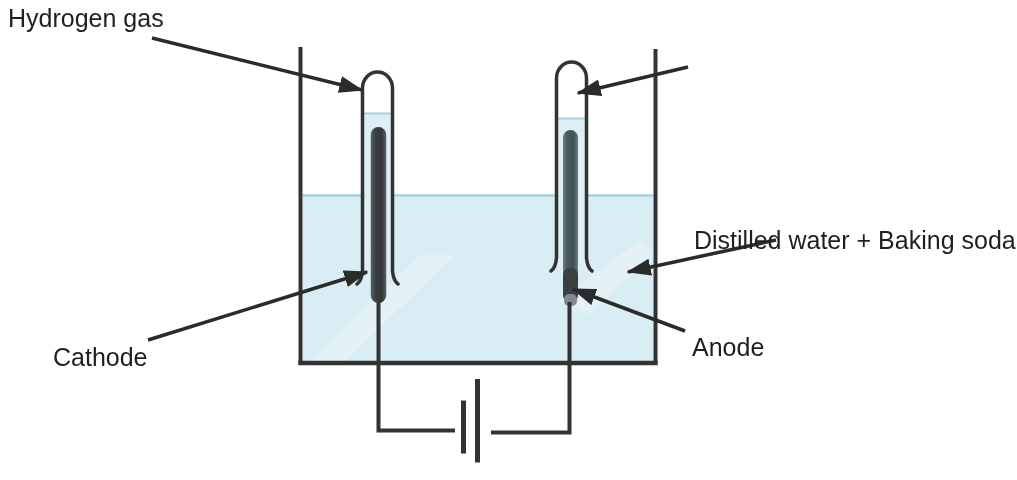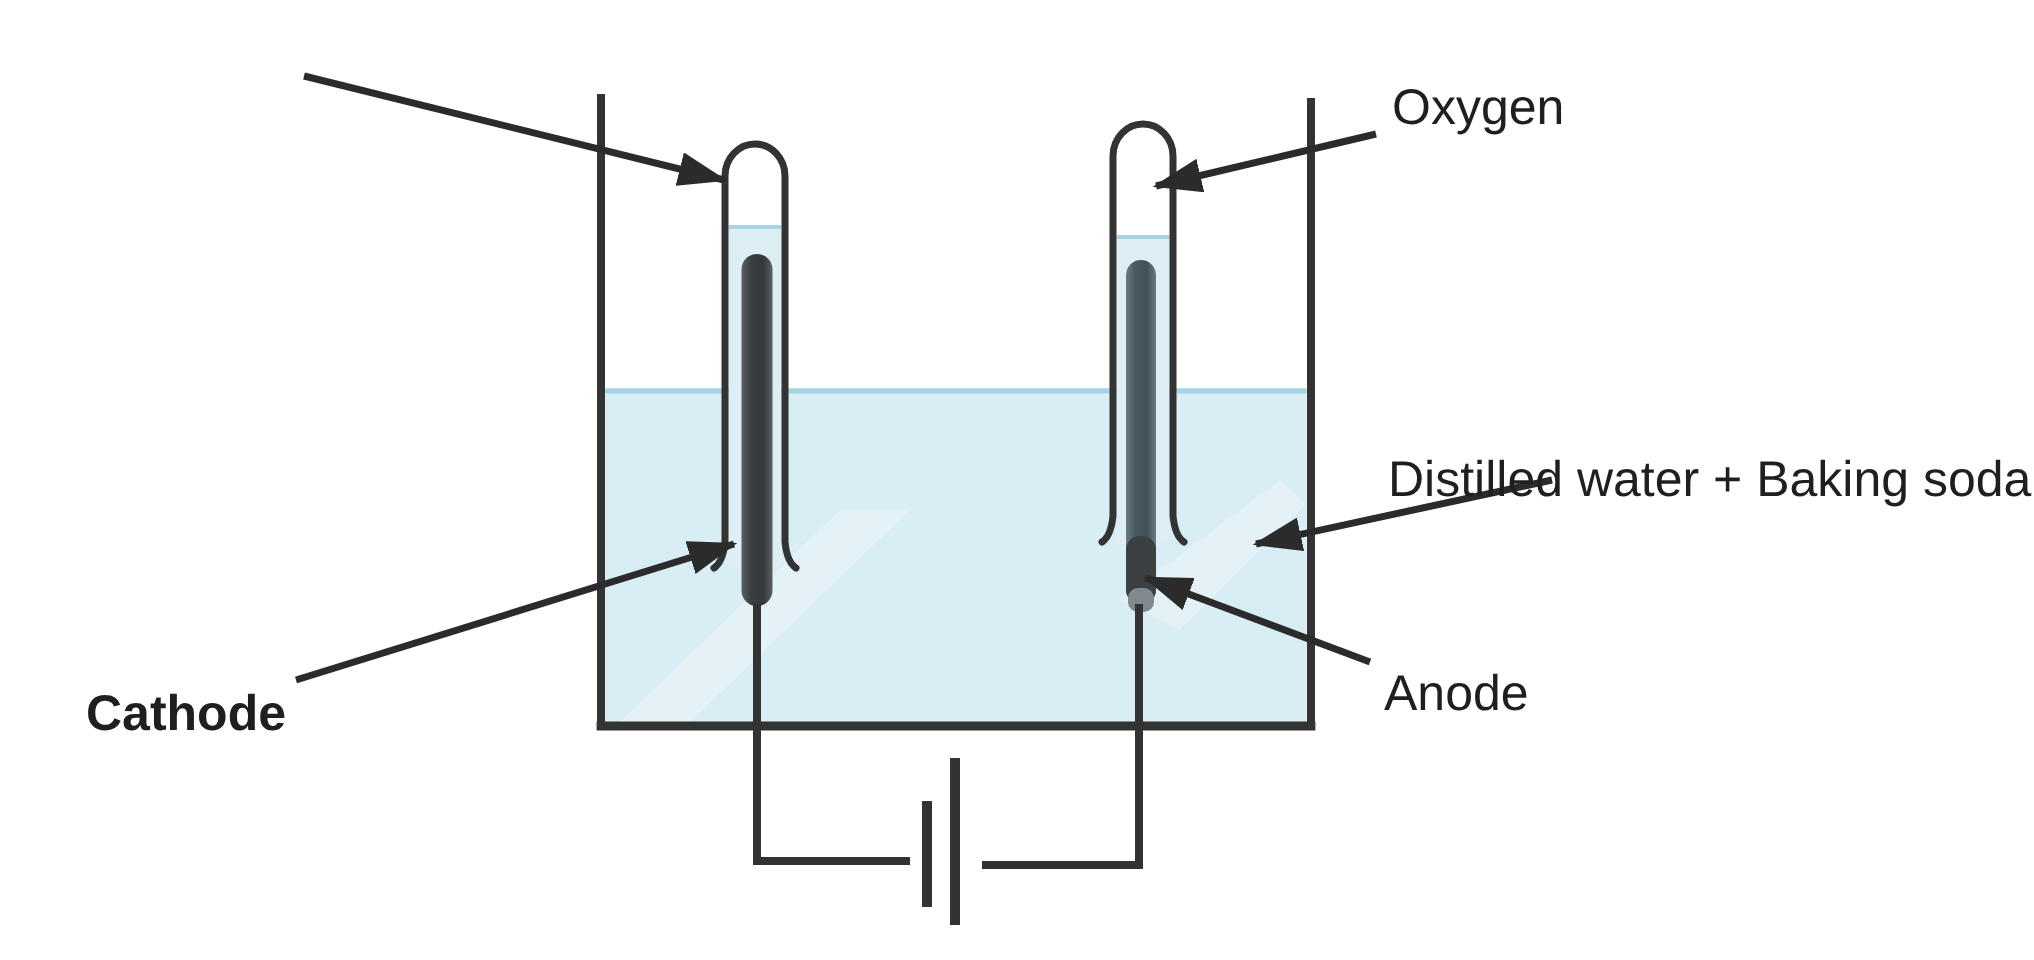--- a/index.html
+++ b/index.html
@@ -24,21 +24,21 @@
     position: absolute;
     font-size: 25px;
     line-height: 30px;
     color: var(--text, #1f1f1f);
     white-space: nowrap;
     user-select: none;
   }
   #label-hydrogen  { left: 8px;   top: 3px; }
   #label-oxygen    { left: 696px; top: 39px; }
   #label-solution  { left: 694px; top: 201px; margin-top: 24px; }
-  #label-cathode   { left: 43px;  top: 342px; font-weight: bold; }
+  #label-cathode   { left: 53px;  top: 342px; }
   #label-anode     { left: 692px; top: 332px; }
 
   .stroke-line      { stroke: var(--stroke, #333333); fill: none; }
   .beaker-wall      { stroke-width: 4; }
   .beaker-bottom    { stroke-width: 4.5; }
   .tube-outline     { stroke-width: 3.5; stroke-linecap: round; }
   .wire             { stroke-width: 4; fill: none; stroke: var(--stroke, #333333); }
   .battery-plate    { stroke-width: 5; stroke: var(--stroke, #333333); }
   .water            { fill: var(--water-fill, #d9edf4); }
   .tube-water       { fill: var(--tube-water-fill, #ddeef5); }
@@ -112,17 +112,17 @@
 
     <g>
       <line class="arrow-line" x1="152" y1="38" x2="362" y2="90" marker-end="url(#arrowhead)"></line>
       <line class="arrow-line" x1="688" y1="67" x2="578" y2="93" marker-end="url(#arrowhead)"></line>
       <line class="arrow-line" x1="776" y1="240" x2="628" y2="272" marker-end="url(#arrowhead)"></line>
       <line class="arrow-line" x1="148" y1="340" x2="367" y2="272" marker-end="url(#arrowhead)"></line>
       <line class="arrow-line" x1="685" y1="331" x2="573" y2="289" marker-end="url(#arrowhead)"></line>
     </g>
   </svg>
 
-  <div id="label-oxygen" class="diagram-label">Oxygen</div>
+  <div id="label-hydrogen" class="diagram-label">Hydrogen gas</div>
   <div id="label-solution" class="diagram-label">Distilled water + Baking soda</div>
   <div id="label-cathode" class="diagram-label">Cathode</div>
   <div id="label-anode" class="diagram-label">Anode</div>
 </div>
 
 </body></html>

